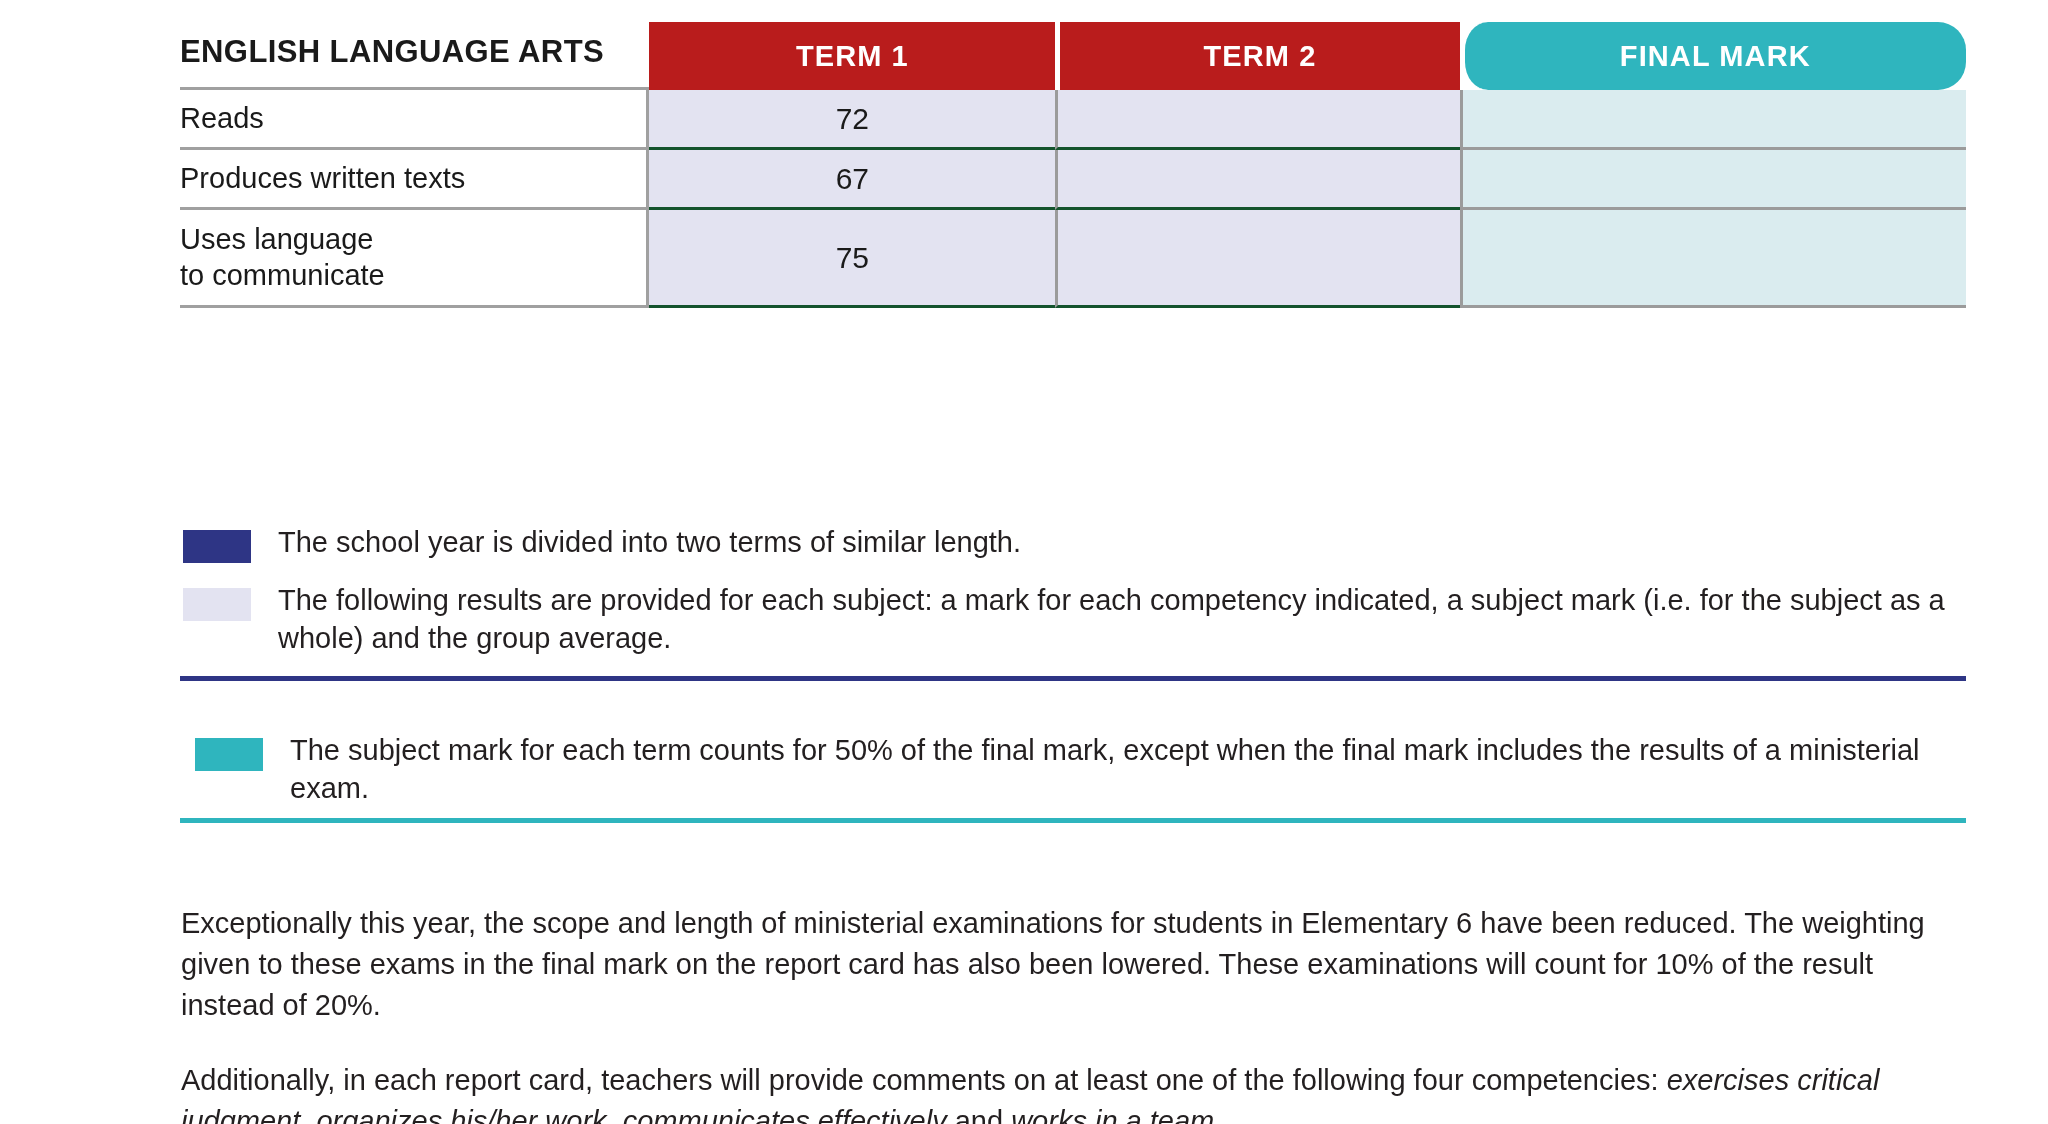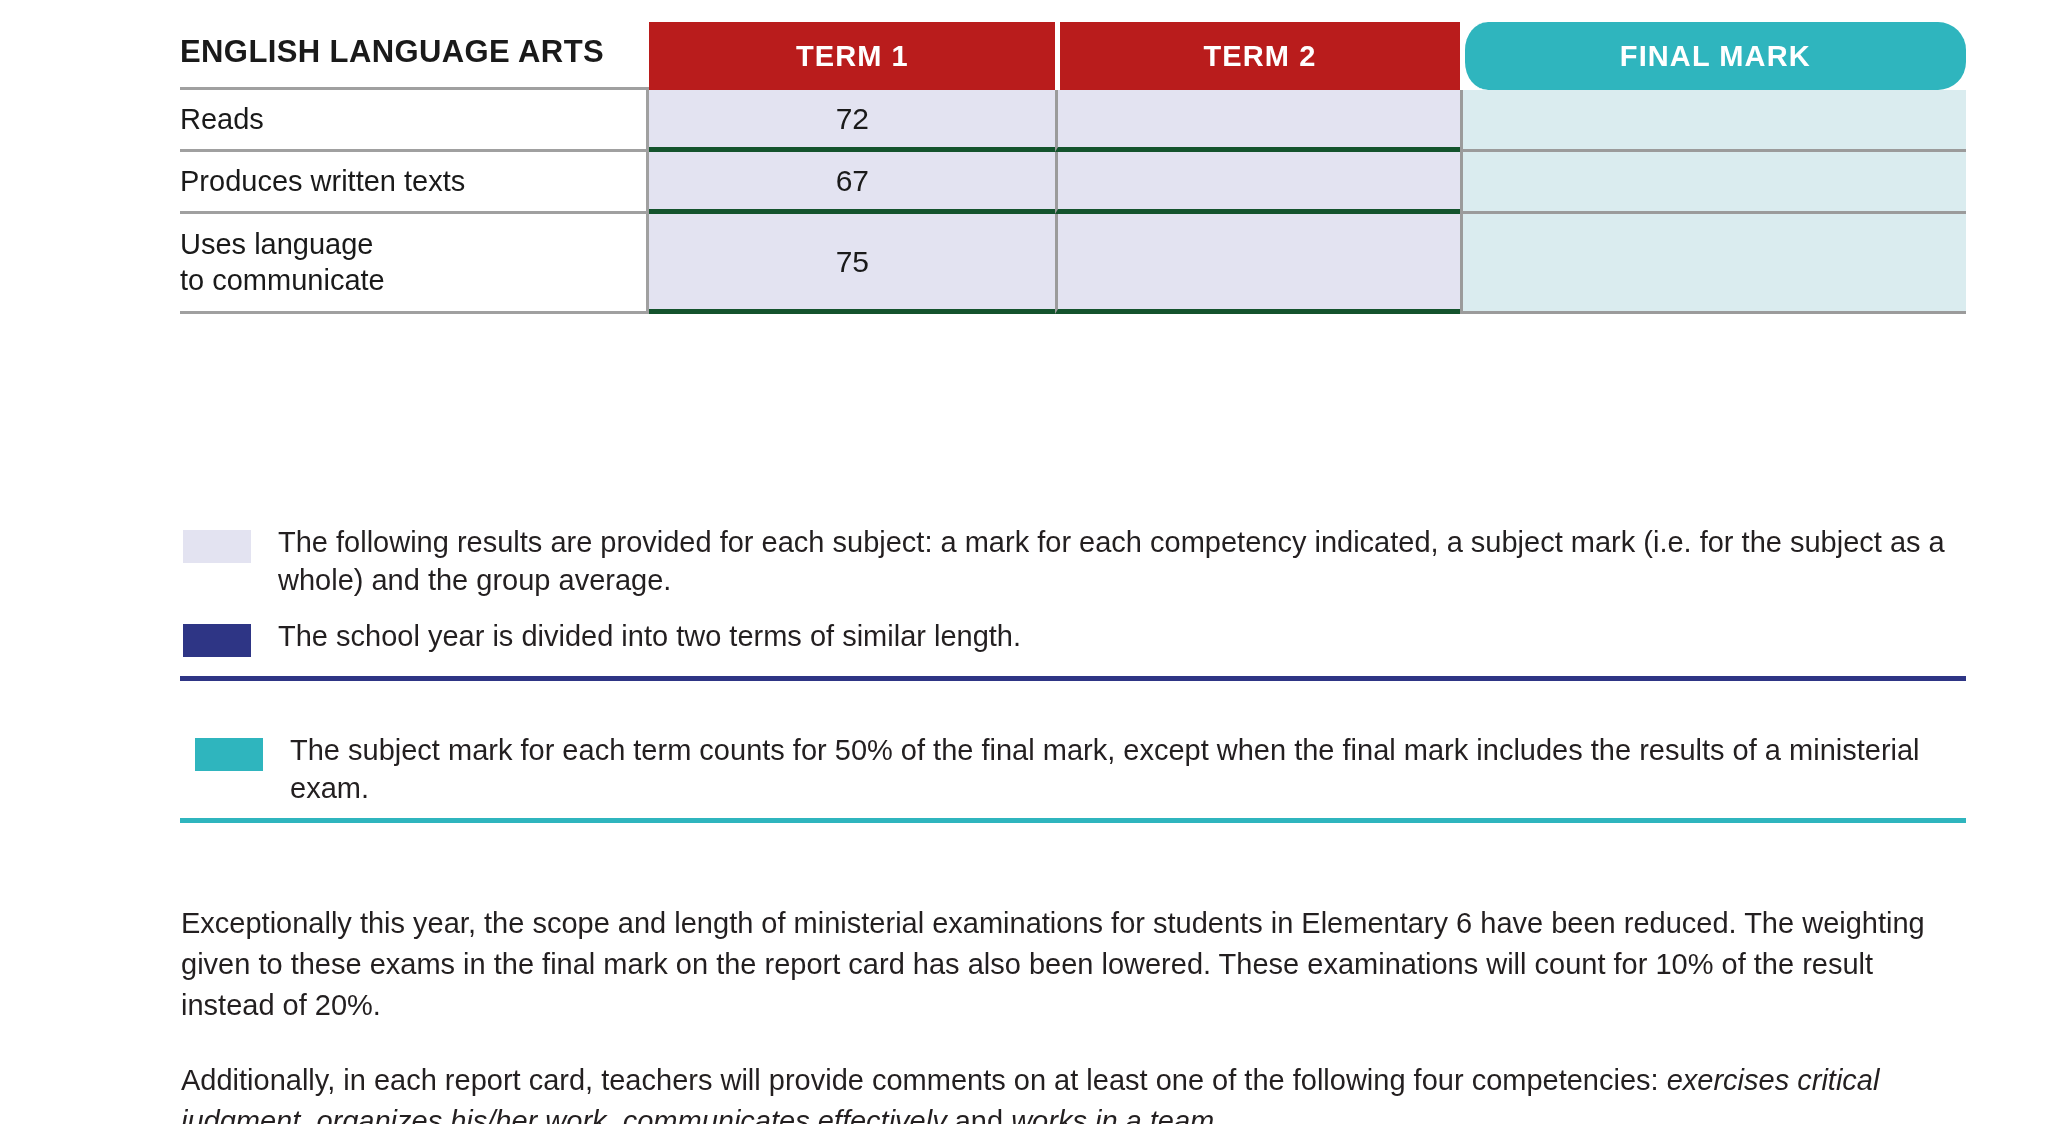--- a/index.html
+++ b/index.html
@@ -89,21 +89,21 @@
     border-bottom: 3px solid #a0a0a0;
     border-right: 3px solid #a0a0a0;
     padding: 0 14px 0 2px;
     line-height: 1.22;
   }
   .cell-lav {
     background: #e3e3f1;
     font-size: 30px;
     color: #1a1a1a;
     text-align: center;
-    border-bottom: 5px solid #14532d;
+    border-bottom: 3px solid #14532d;
   }
   .cell-lav.sep-inner {
     border-left: 3px solid #9b9b9b;
   }
   .cell-teal {
     background: #daecef;
     font-size: 30px;
     color: #1a1a1a;
     text-align: center;
     border-bottom: 3px solid #9b9b9b;
@@ -215,26 +215,26 @@
       </td>
       <td class="cell-lav">75</td>
       <td class="cell-lav sep-inner"></td>
       <td class="cell-teal"></td>
     </tr>
   </tbody>
 </table>
 
 <div class="legend">
   <div class="legend-row">
+    <span class="swatch swatch-blue"></span>
+    <span class="legend-text">The school year is divided into two terms of similar length.</span>
+  </div>
+  <div class="legend-row">
     <span class="swatch swatch-lav"></span>
     <span class="legend-text">The following results are provided for each subject: a mark for each competency indicated, a subject mark (i.e. for the subject as a whole) and the group average.</span>
-  </div>
-  <div class="legend-row">
-    <span class="swatch swatch-blue"></span>
-    <span class="legend-text">The school year is divided into two terms of similar length.</span>
   </div>
 </div>
 
 <div class="rule rule-blue"></div>
 
 <div class="legend-teal-block">
   <div class="legend-row">
     <span class="swatch swatch-teal"></span>
     <span class="legend-text">The subject mark for each term counts for 50% of the final mark, except when the final mark includes the results of a ministerial exam.</span>
   </div>

